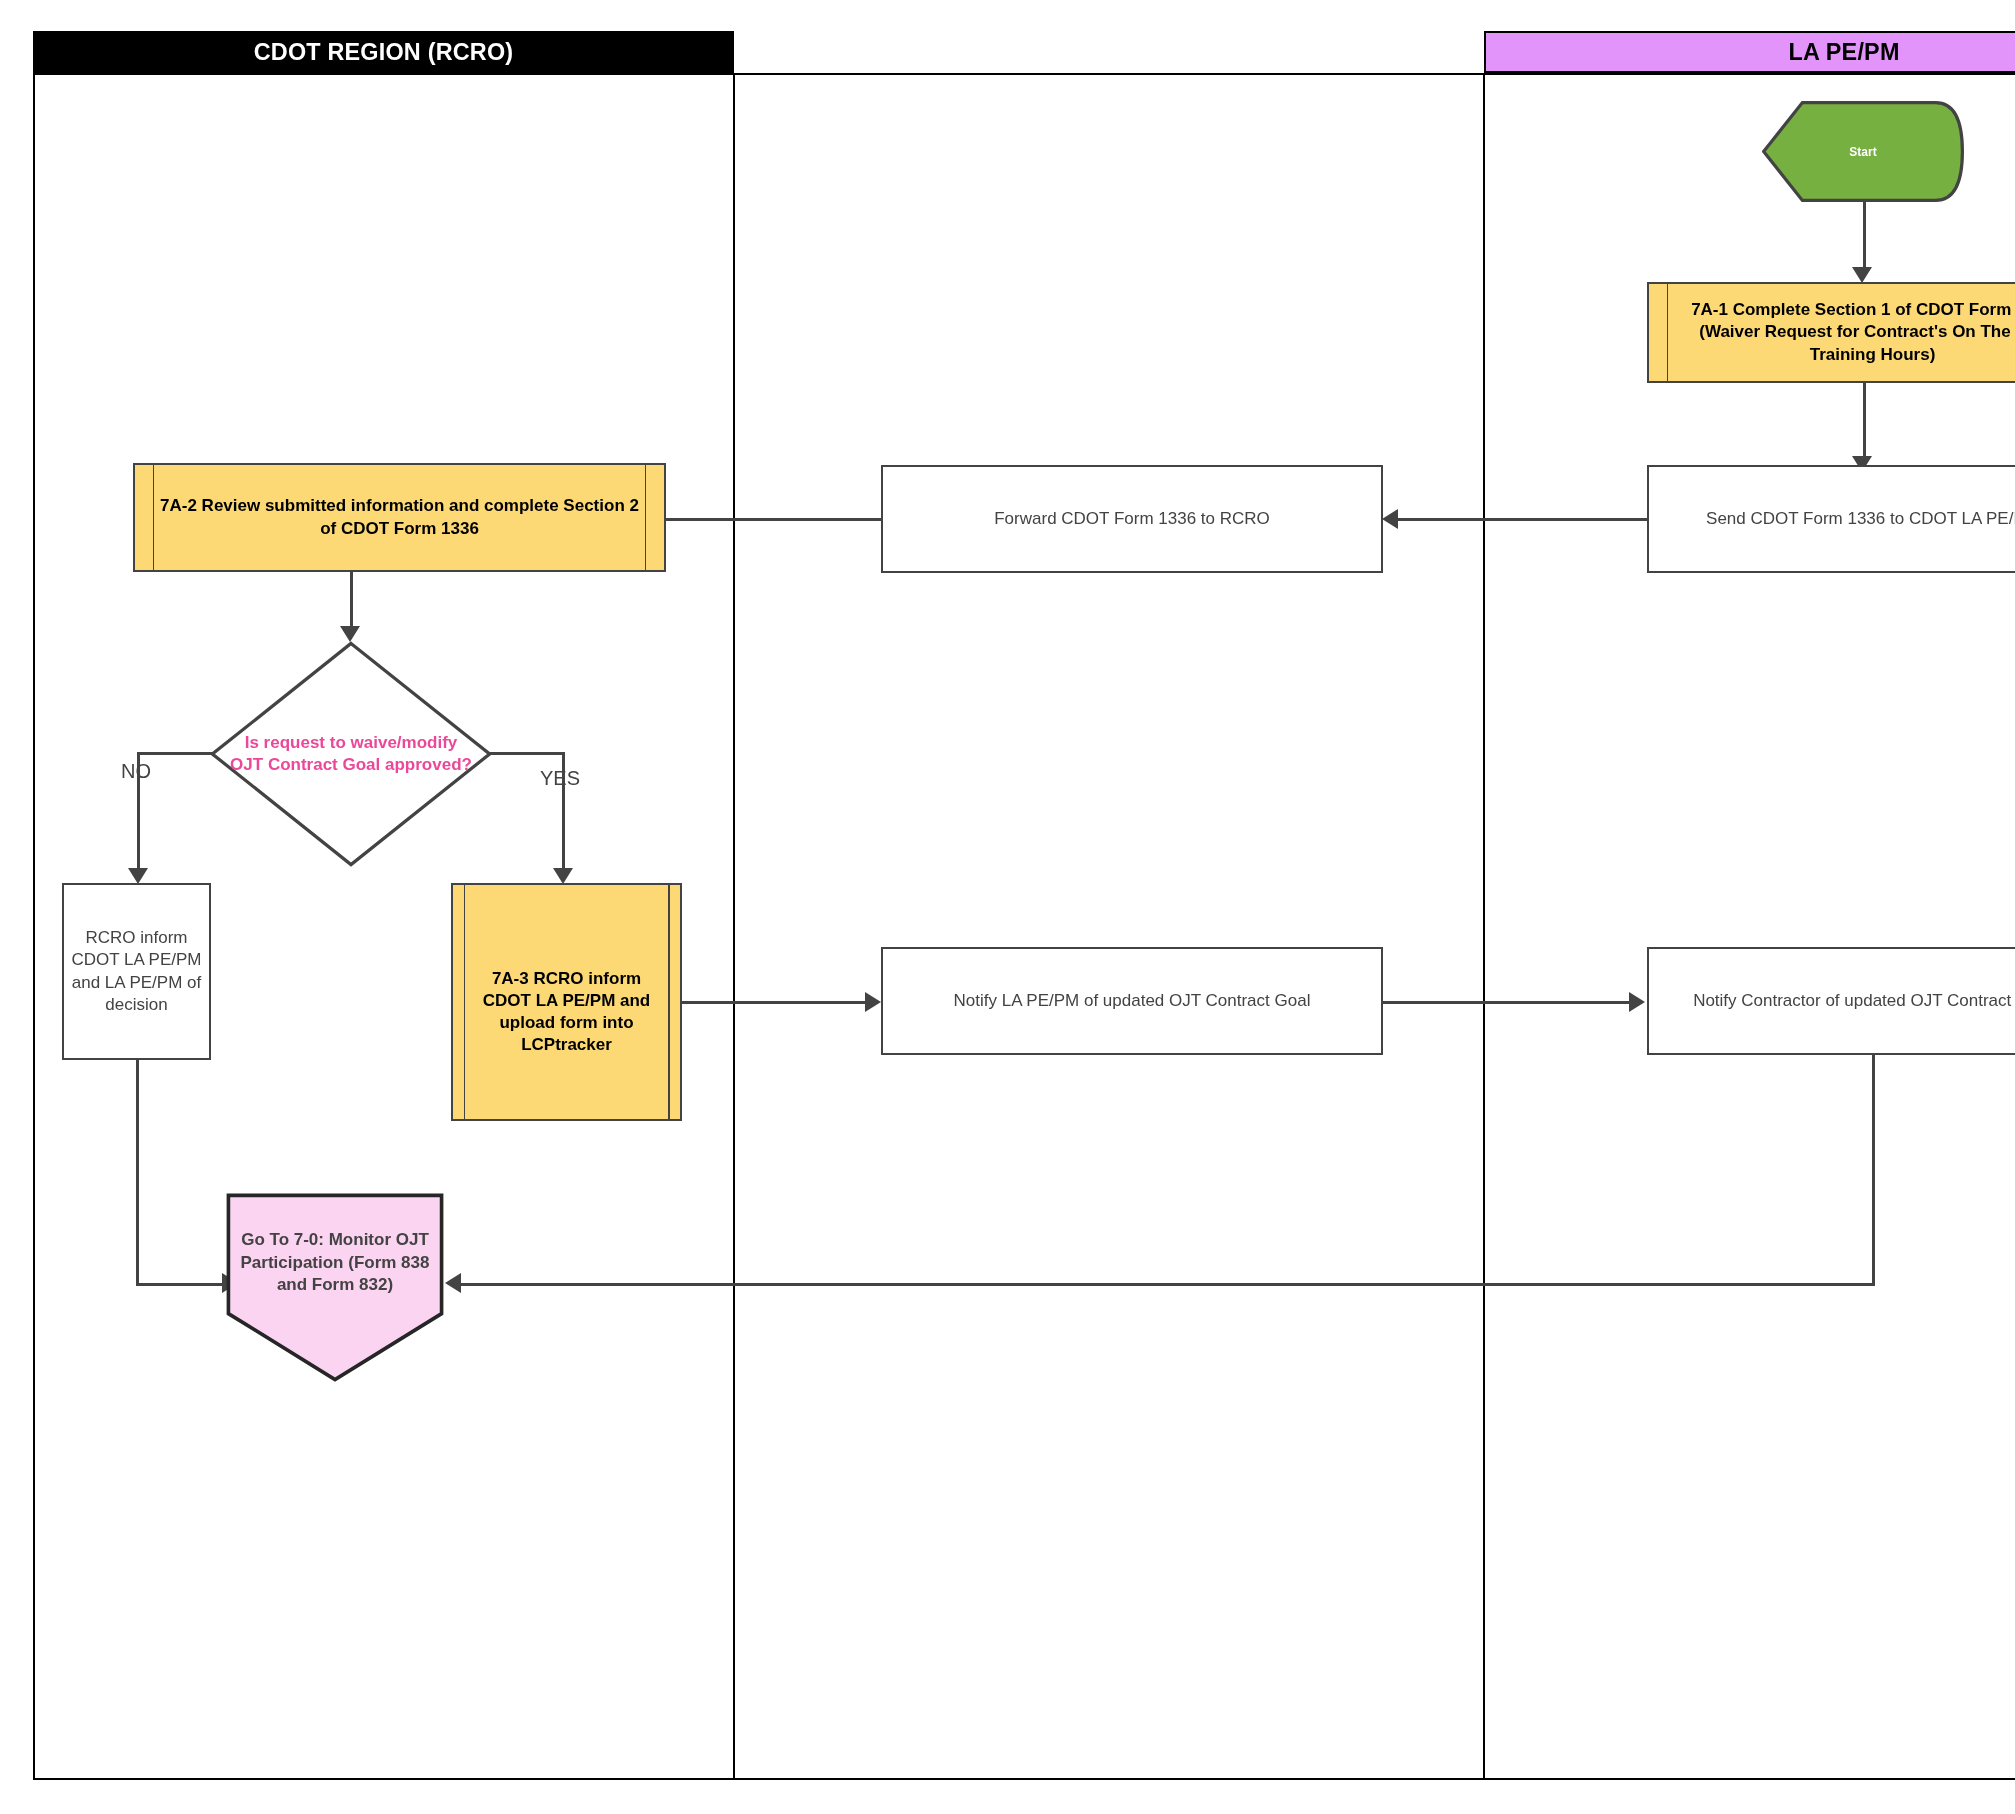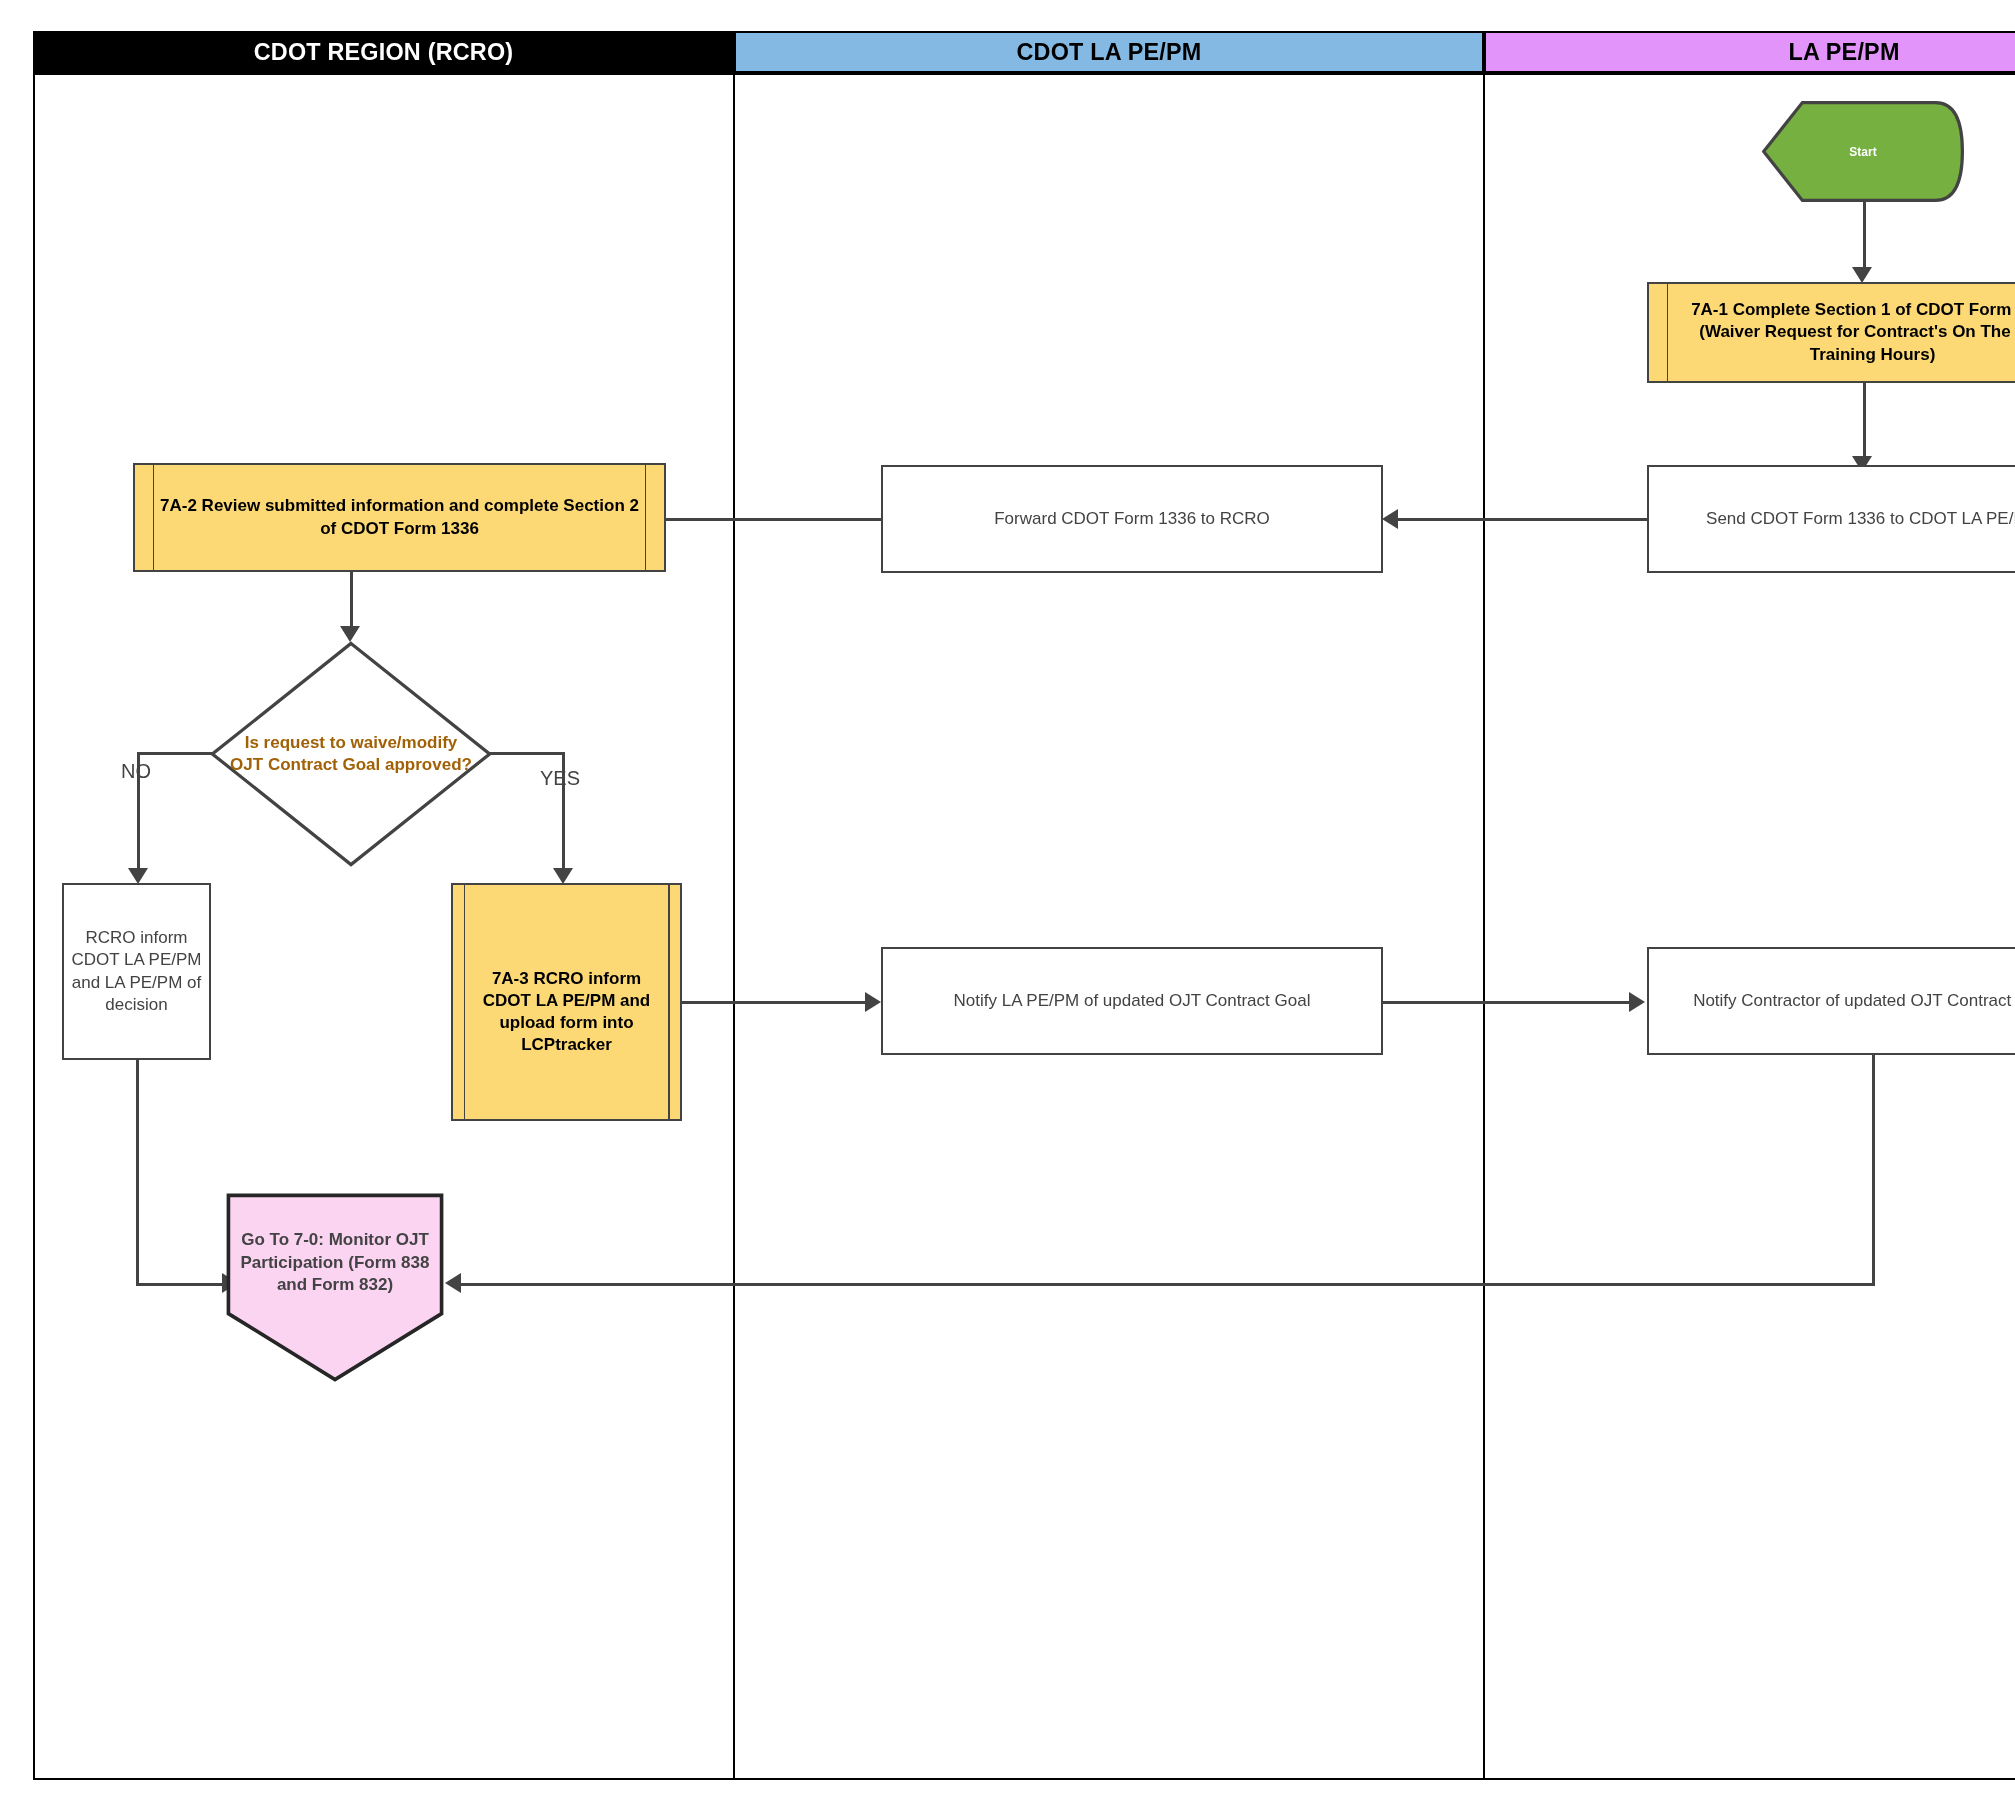--- a/index.html
+++ b/index.html
@@ -24,21 +24,21 @@
   .pre{background:#FCD975;border:2px solid #434343;font-weight:bold;font-size:17px;}
   .pre .bar{position:absolute;top:0;bottom:0;width:1.6px;background:#434343;}
   .pre .bar.l{left:17.7px;}
   .pre .bar.r{right:17.7px;}
   .pre .txt{position:relative;z-index:2;padding:0 23.4px;color:#000000;}
 
   
   .diamond{position:absolute;}
   .diamond svg{position:absolute;inset:0;width:100%;height:100%;}
   .diamond .txt{position:absolute;inset:0;display:flex;align-items:center;justify-content:center;
-                text-align:center;font-weight:bold;font-size:17px;color:#a16207;line-height:1.32;
+                text-align:center;font-weight:bold;font-size:17px;color:#ec4899;line-height:1.32;
                 padding:0 6%;box-sizing:border-box;}
 
   
   .startnode{position:absolute;}
   .startnode svg{position:absolute;inset:0;width:100%;height:100%;}
   .startnode .txt{position:absolute;inset:0;display:flex;align-items:center;justify-content:center;
                   font-weight:bold;font-size:12px;color:#ffffff;}
 
   
   .gotonode{position:absolute;}
@@ -58,23 +58,20 @@
   .ar-r{border-top:10.5px solid transparent;border-bottom:10.5px solid transparent;border-left:16px solid #434343;}
   .elabel{position:absolute;font-size:20px;color:#434343;}
 </style>
 </head>
 <body>
 
 <div id="stage">
 
   <div class="lane-head" style="left:33px;top:31px;width:701px;height:42px;background:#000000;color:#ffffff;">
     <span>CDOT REGION (RCRO)</span>
-  </div>
-  <div class="lane-head" style="left:734px;top:31px;width:750px;height:42px;background:#84b9e3;color:#000000;">
-    <span>CDOT LA PE/PM</span>
   </div>
   <div class="lane-head" style="left:1484px;top:31px;width:720px;height:42px;background:#e394fb;color:#000000;">
     <span>LA PE/PM</span>
   </div>
 
   <div class="lane-body" style="left:33px;top:73px;width:2171px;height:1707px;"></div>
   <div class="lane-div" style="left:733px;top:75px;height:1704px;"></div>
   <div class="lane-div" style="left:1483px;top:75px;height:1704px;"></div>
 
   <div class="startnode" style="left:1762px;top:101px;width:202px;height:101px;">

